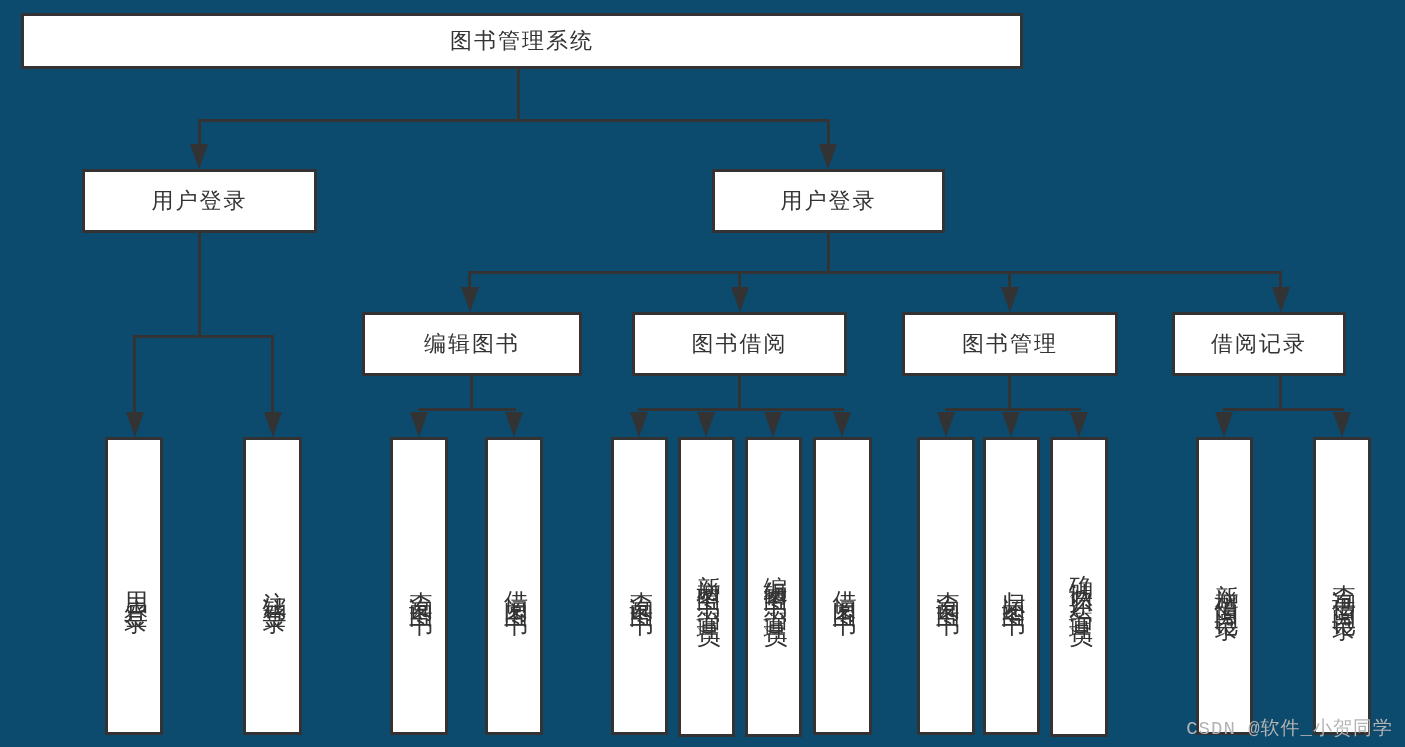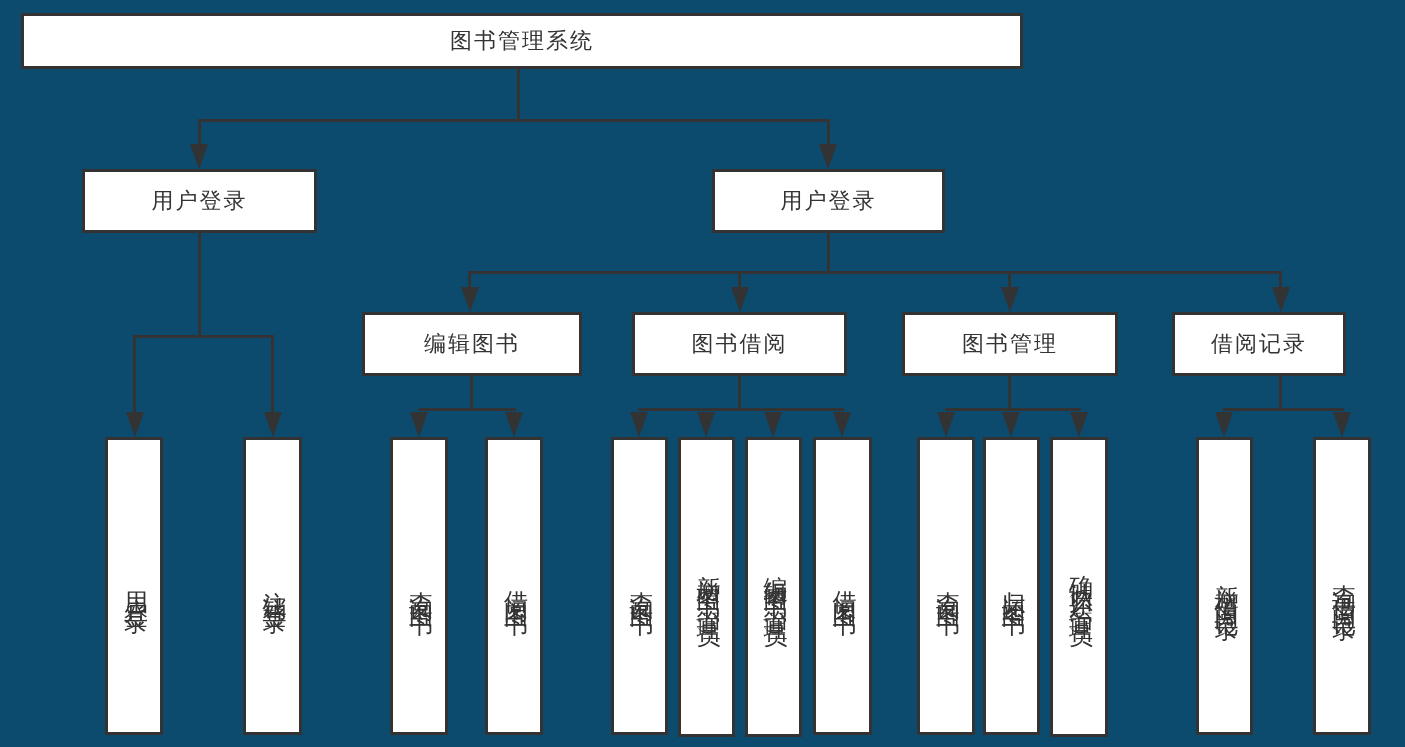--- a/index.html
+++ b/index.html
@@ -143,14 +143,15 @@
     <span>确认归还（管理员）</span>
   </div>
 
   <div class="node v" style="left:1196px;top:437px;width:57px;height:298px">
     <span>新增借阅记录</span>
   </div>
   <div class="node v" style="left:1313px;top:437px;width:58px;height:298px">
     <span>查询借阅记录</span>
   </div>
 
+  <div class="watermark">CSDN @软件_小贺同学</div>
 
 </div>
 
 </body></html>

